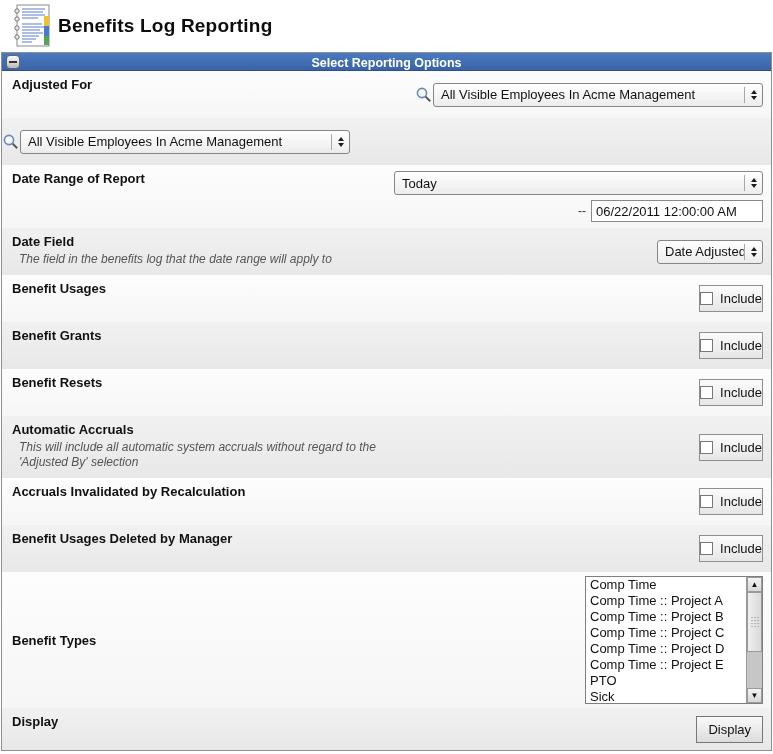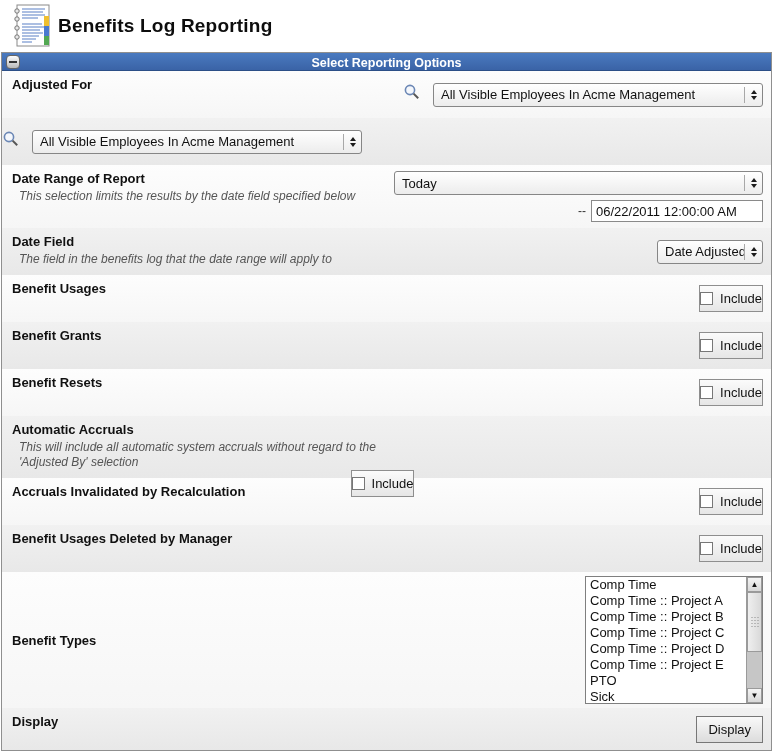--- a/index.html
+++ b/index.html
@@ -32,27 +32,27 @@
   }
   .minus-glyph { display:block; width:8px; height:2px; background:#333; }
 
   
   .row { display:flex; justify-content:space-between; }
   .row.light { background:linear-gradient(#fdfdfd,#f6f6f6); }
   .row.dark  { background:linear-gradient(#f1f1f1,#e8e8e8); }
   .row-label { padding:6px 0 0 10px; }
   .row-title { font-size:13px; font-weight:bold; color:#111; }
   .row-desc  { font-size:12px; font-style:italic; color:#555; margin:3px 0 0 7px; max-width:382px; line-height:15px; }
-  .row-control { align-self:center; display:flex; gap:12px; padding-right:8px; }
+  .row-control { align-self:center; display:flex; align-items:center; gap:0; padding-right:8px; }
   .row-control.top { align-self:flex-start; padding-top:6px; flex-direction:column; align-items:flex-end; gap:5px; }
 
   
   .h47  { height:47px; }
   .h63  { height:63px; }
-  .h62  { height:62px;flex-direction:column; }
+  .h62  { height:62px; }
   .h136 { height:136px; }
   .h42  { height:42px; }
 
   
   .select {
     height:24px; display:flex; align-items:center;
     border:1px solid #868686; border-radius:3px;
     background:linear-gradient(#ffffff,#ececec);
     padding-left:7px; font-size:13px; color:#111; cursor:pointer;
   }
@@ -191,21 +191,20 @@
             <i class="tri-up"></i>
             <i class="tri-down"></i>
           </span>
       </div>
     </div>
   </div>
 
   <div class="row light h63">
     <div class="row-label">
       <div class="row-title">Date Range of Report</div>
-      <div class="row-desc">This selection limits the results by the date field specified below</div>
     </div>
     <div class="row-control top">
       <div class="select w-today">
         <span class="select-text">Today</span>
         <span class="select-arrows">
             <i class="tri-up"></i>
             <i class="tri-down"></i>
           </span>
       </div>
       <div class="date-pair">

